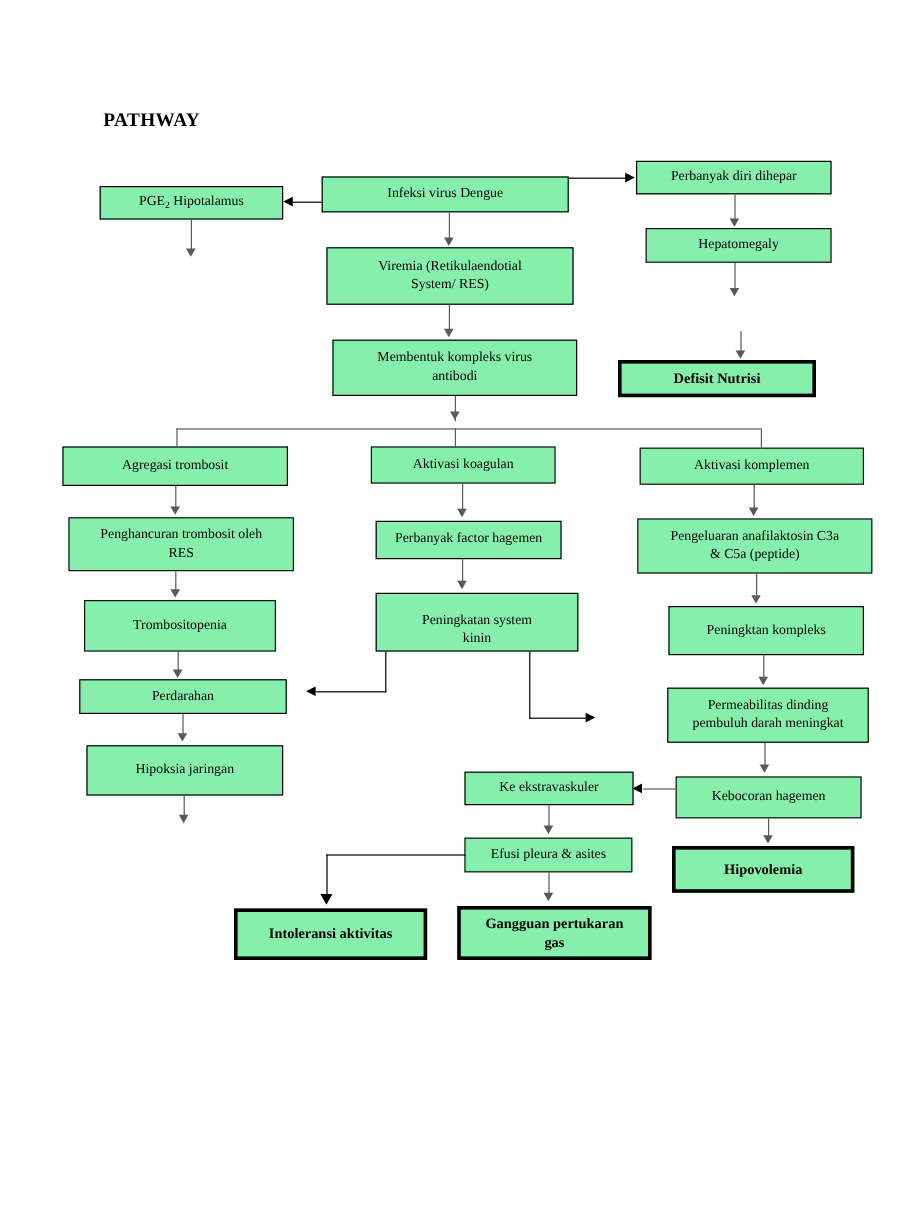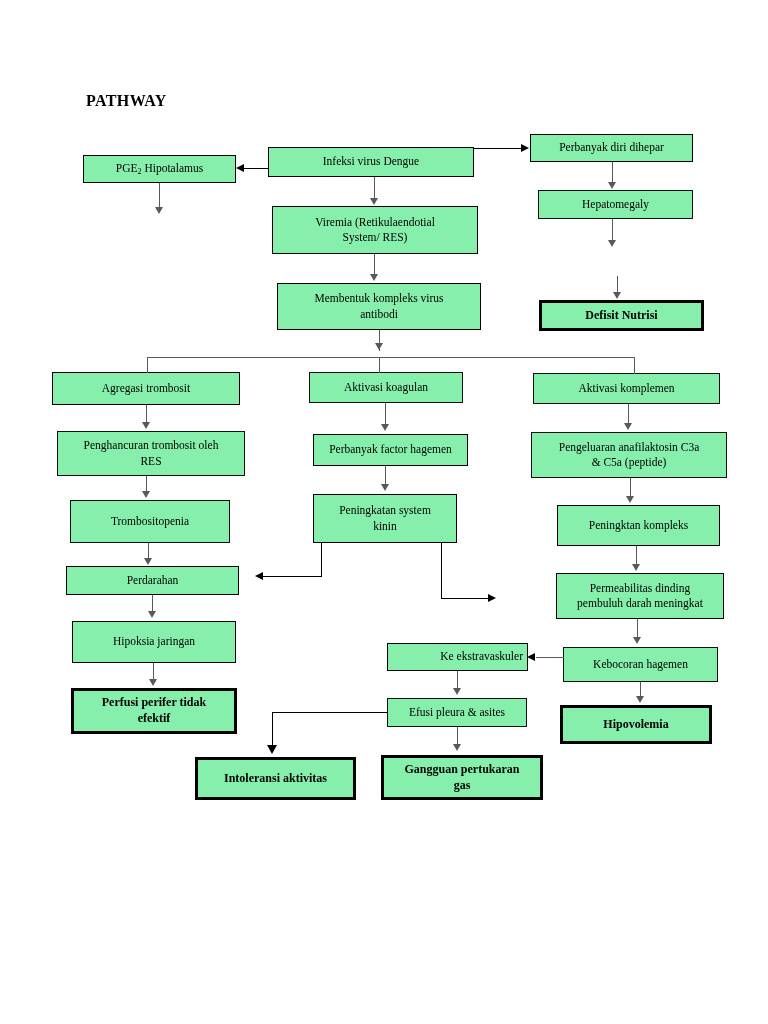--- a/index.html
+++ b/index.html
@@ -104,21 +104,21 @@
 
   <div class="node medium" style="left:530px;top:134px;width:163px;height:28px;">
     <span class="txt">Perbanyak diri dihepar</span>
   </div>
 
   <div class="node thin" style="left:538px;top:190px;width:155px;height:29px;">
     <span class="txt">Hepatomegaly</span>
   </div>
 
 
-  <div class="node bold" style="left:539px;top:300px;width:165px;height:31px;">
+  <div class="node bold" style="left:515px;top:300px;width:165px;height:31px;">
     <span class="txt">Defisit Nutrisi</span>
   </div>
 
   <div class="node medium" style="left:52px;top:372px;width:188px;height:33px;">
     <span class="txt">Agregasi trombosit</span>
   </div>
 
   <div class="node thin" style="left:57px;top:431px;width:188px;height:45px;">
     <span class="txt">Penghancuran trombosit oleh
 RES</span>
@@ -129,34 +129,30 @@
   </div>
 
   <div class="node medium" style="left:66px;top:566px;width:173px;height:29px;">
     <span class="txt">Perdarahan</span>
   </div>
 
   <div class="node medium" style="left:72px;top:621px;width:164px;height:42px;">
     <span class="txt">Hipoksia jaringan</span>
   </div>
 
-  <div class="node bold" style="left:71px;top:688px;width:166px;height:46px;">
-    <span class="txt">Perfusi perifer tidak
-efektif</span>
-  </div>
 
   <div class="node thin" style="left:309px;top:372px;width:154px;height:31px;">
     <span class="txt">Aktivasi koagulan</span>
   </div>
 
   <div class="node medium" style="left:313px;top:434px;width:155px;height:32px;">
     <span class="txt">Perbanyak factor hagemen</span>
   </div>
 
-  <div class="node medium" style="left:313px;top:494px;width:144px;height:49px;">
+  <div class="node medium" style="left:313px;top:494px;width:169px;height:49px;align-items:flex-end;">
     <span class="txt">Peningkatan system
 kinin</span>
   </div>
 
   <div class="node thin" style="left:533px;top:373px;width:187px;height:31px;">
     <span class="txt">Aktivasi komplemen</span>
   </div>
 
   <div class="node thin" style="left:531px;top:432px;width:196px;height:46px;">
     <span class="txt">Pengeluaran anafilaktosin C3a
@@ -173,21 +169,21 @@
   </div>
 
   <div class="node thin" style="left:563px;top:647px;width:155px;height:35px;">
     <span class="txt">Kebocoran hagemen</span>
   </div>
 
   <div class="node bold" style="left:560px;top:705px;width:152px;height:39px;">
     <span class="txt">Hipovolemia</span>
   </div>
 
-  <div class="node medium" style="left:387px;top:643px;width:141px;height:28px;justify-content:flex-end;">
+  <div class="node medium" style="left:387px;top:643px;width:141px;height:28px;">
     <span class="txt">Ke ekstravaskuler</span>
   </div>
 
   <div class="node thin" style="left:387px;top:698px;width:140px;height:29px;">
     <span class="txt">Efusi pleura &amp; asites</span>
   </div>
 
   <div class="node bold" style="left:381px;top:755px;width:162px;height:45px;">
     <span class="txt">Gangguan pertukaran
 gas</span>

